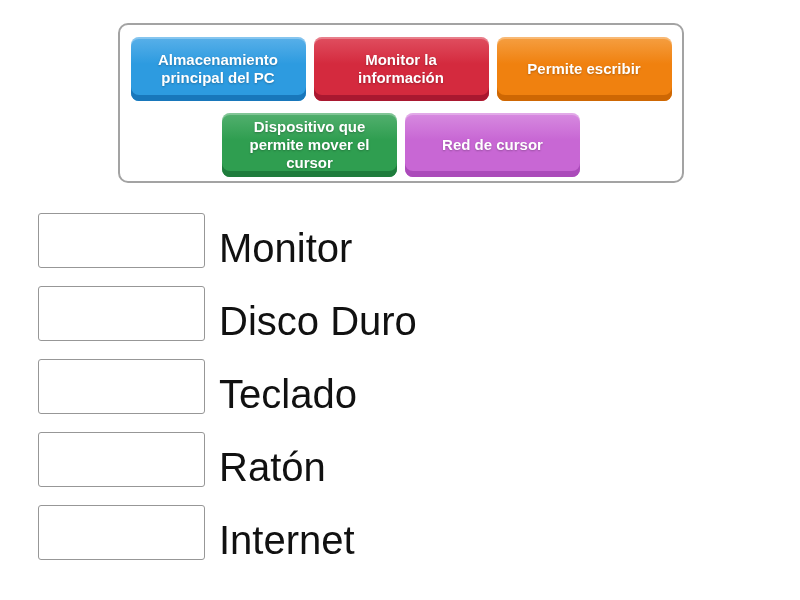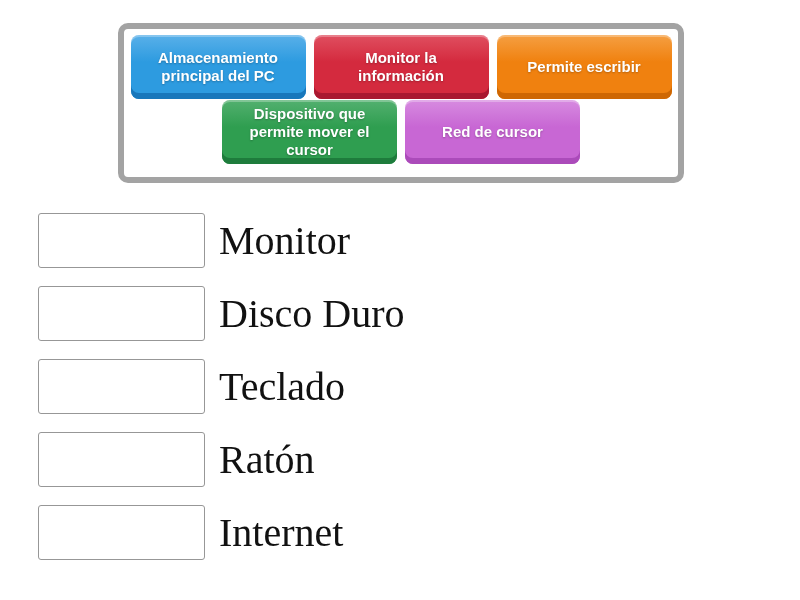--- a/index.html
+++ b/index.html
@@ -13,30 +13,30 @@
   }
   .stage { position: relative; width: 800px; height: 600px; }
 
   
   .chip-tray {
     position: absolute;
     left: 118px; top: 23px;
     width: 566px; height: 160px;
     box-sizing: border-box;
     background: #ffffff;
-    border: 6px solid #a3a3a3;
+    border: 2px solid #a3a3a3;
     border-radius: 10px;
-    padding-top: 6px;
+    padding-top: 12px;
   }
   .tray-row {
     display: flex;
     justify-content: center;
     gap: 8px;
   }
-  .tray-row + .tray-row { margin-top: 1px; }
+  .tray-row + .tray-row { margin-top: 12px; }
 
   .chip {
     display: flex;
     align-items: center;
     justify-content: center;
     width: 175px; height: 64px;
     box-sizing: border-box;
     padding: 0 7px;
     border-radius: 8px;
     background: linear-gradient(to bottom, var(--cl) 0%, var(--c) 42%, var(--c) 100%);
@@ -51,24 +51,23 @@
     user-select: none;
   }
 
   
   .match-list {
     position: absolute;
     left: 38px; top: 213px;
   }
   .match-row {
     display: flex;
-    align-items: center;
+    align-items: flex-end;
     height: 55px;
     margin-bottom: 18px;
-    font-family: Liberation Serif, serif;
   }
   .drop-box {
     width: 167px; height: 55px;
     box-sizing: border-box;
     background: #ffffff;
     border: 1px solid #979797;
     border-radius: 3px;
   }
   .match-label {
     margin-left: 14px;

